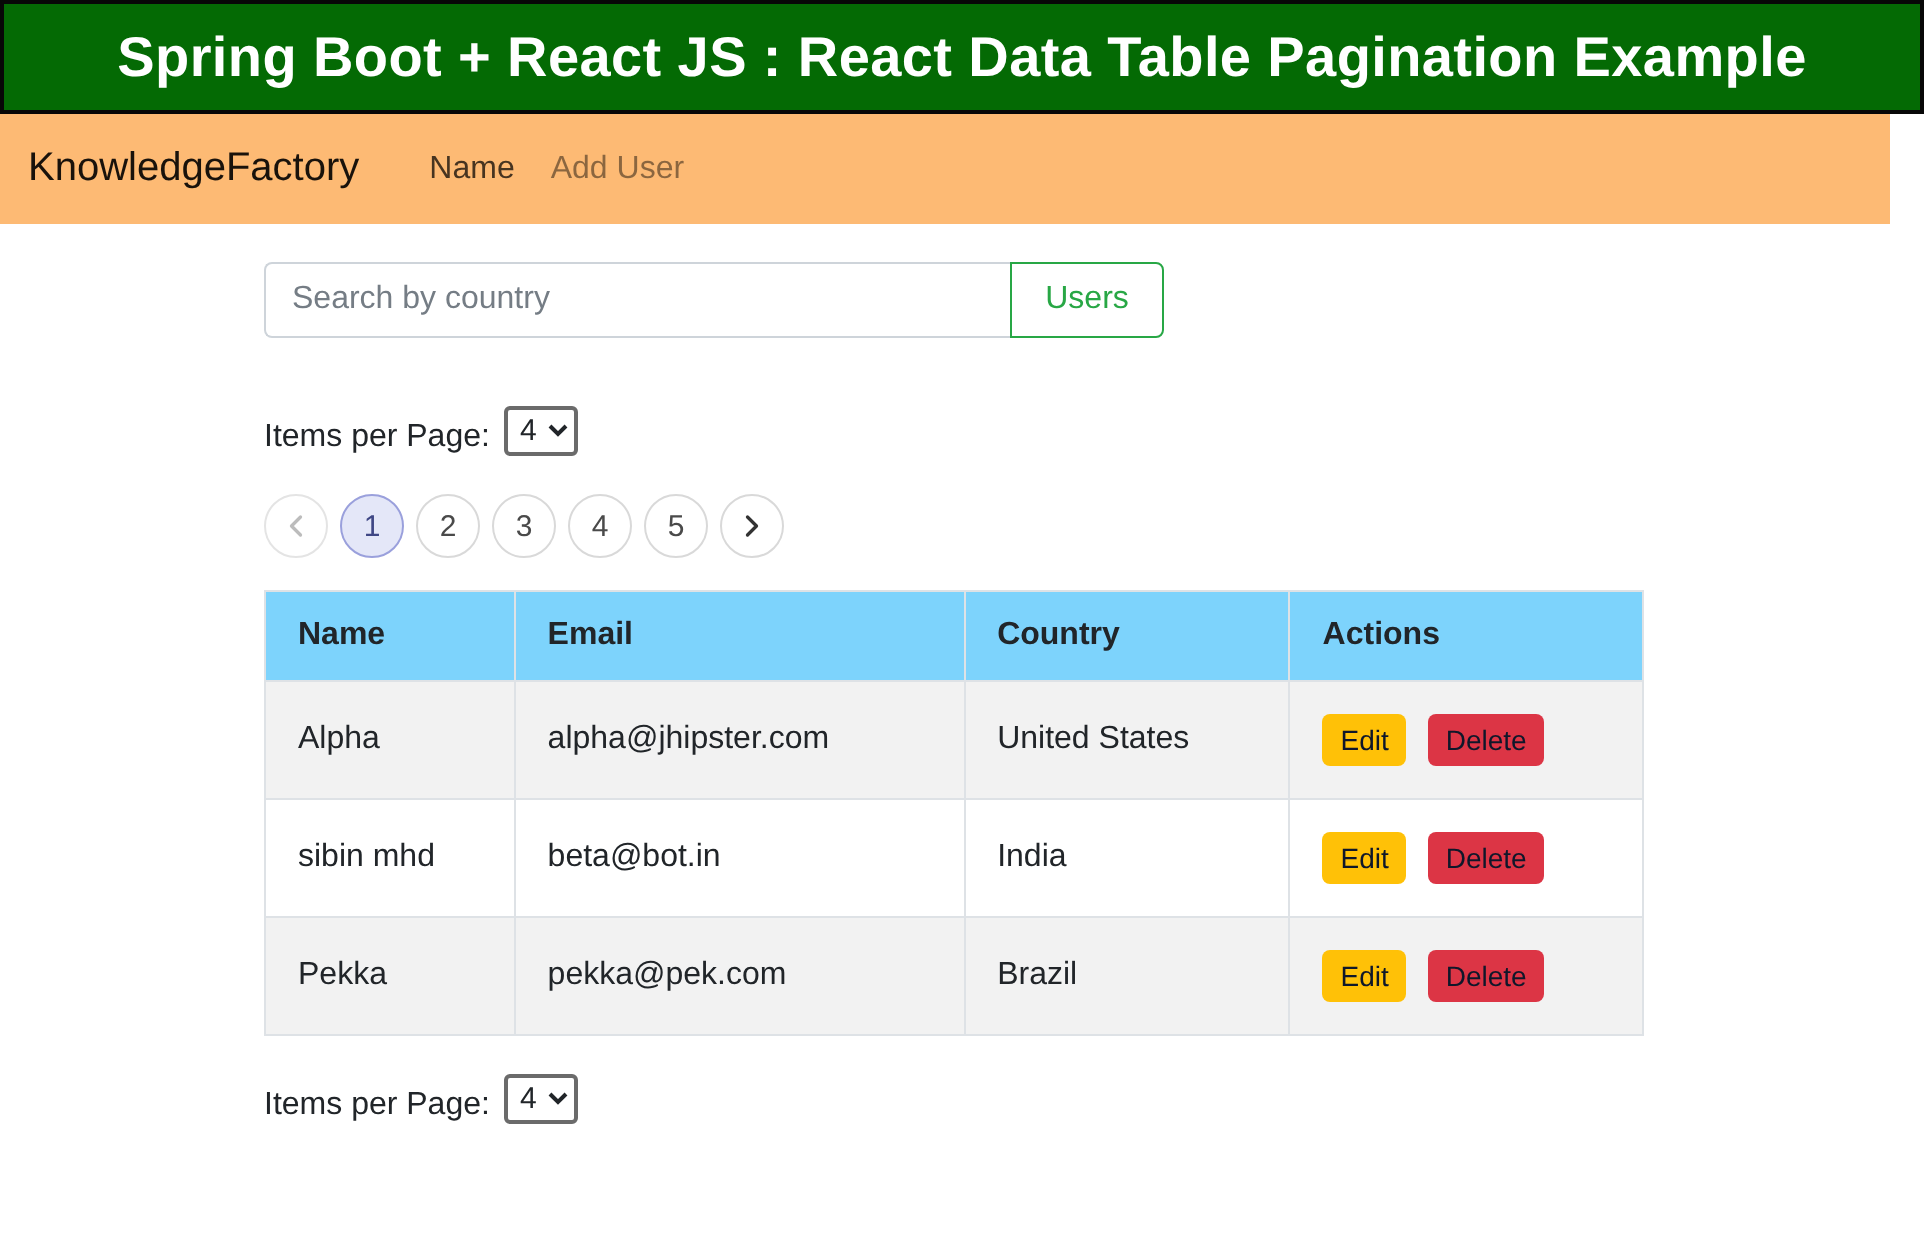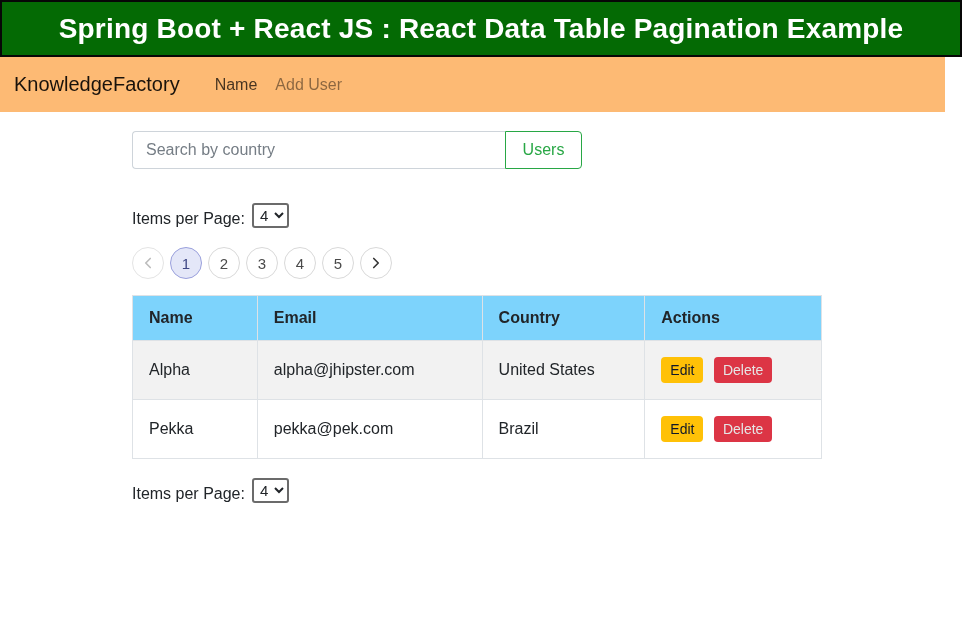--- a/index.html
+++ b/index.html
@@ -81,21 +81,21 @@
   .col-name { width: 125px; }
   .col-email { width: 225px; }
   .col-country { width: 163px; }
   .col-actions { width: 177px; }
 
   .btn-edit {
     background: #ffc107; color: #0f172a; border: none; border-radius: 4px;
     padding: 5px 9px; font-size: 14px; cursor: pointer; font-family: "Liberation Sans", sans-serif;
   }
   .btn-delete {
-    background: #dc3545; color: #e5e5e5; border: none; border-radius: 4px;
+    background: #dc3545; color: #0f172a; border: none; border-radius: 4px;
     padding: 5px 9px; font-size: 14px; margin-left: 6px; cursor: pointer;
     font-family: "Liberation Sans", sans-serif;
   }
 </style>
 </head>
 <body>
 
 <header class="banner">
   <h1>Spring Boot + React JS : React Data Table Pagination Example</h1>
 </header>
@@ -155,20 +155,29 @@
       <tr>
         <td>Alpha</td>
         <td>alpha@jhipster.com</td>
         <td>United States</td>
         <td>
           <button class="btn-edit">Edit</button>
           <button class="btn-delete">Delete</button>
         </td>
       </tr>
       <tr>
+        <td>sibin mhd</td>
+        <td>beta@bot.in</td>
+        <td>India</td>
+        <td>
+          <button class="btn-edit">Edit</button>
+          <button class="btn-delete">Delete</button>
+        </td>
+      </tr>
+      <tr>
         <td>Pekka</td>
         <td>pekka@pek.com</td>
         <td>Brazil</td>
         <td>
           <button class="btn-edit">Edit</button>
           <button class="btn-delete">Delete</button>
         </td>
       </tr>
     </tbody>
   </table>

